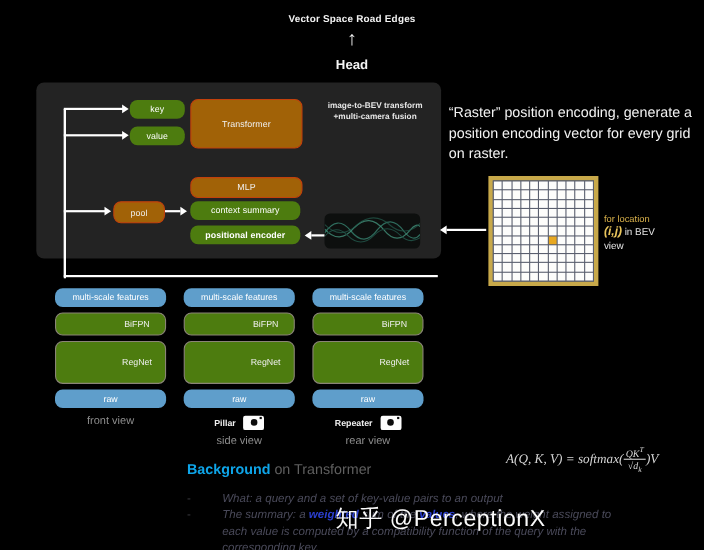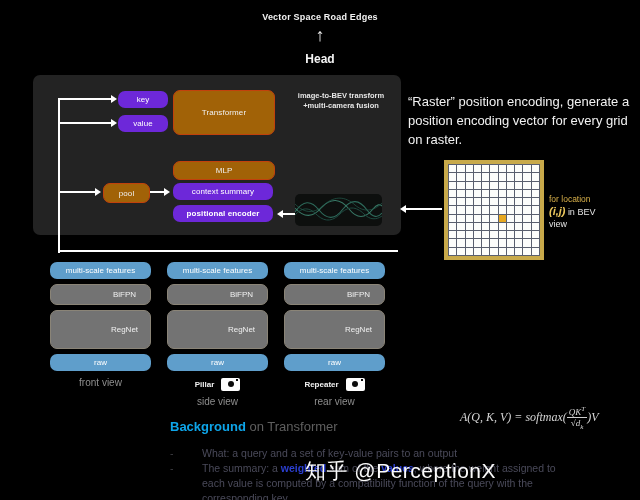--- a/index.html
+++ b/index.html
@@ -29,21 +29,21 @@
     left:33px;top:75px;width:368px;height:160px;
     background:#232323;border-radius:7px;
   }
 
   .node{
     position:absolute;border-radius:7px;
     display:flex;align-items:center;justify-content:center;
     font-size:8px;color:#ffffff;text-align:center;
     letter-spacing:.1px;
   }
-  .node.blue{background:#6d28d9;text-align:right;}
+  .node.blue{background:#4d7c0f;text-align:right;}
   .node.outline{background:#a16207;border:1px solid #c2410c;color:#f0f0f0;}
 
   
   #node-key{left:85px;top:16px;width:50px;height:17px;}
   #node-value{left:85px;top:40px;width:50px;height:17px;}
   #node-transformer{left:140px;top:15px;width:100px;height:43px;}
   #node-query{left:140px;top:64px;width:100px;height:17px;}
   #node-mlp{left:140px;top:86px;width:100px;height:17px;}
   #node-pool{left:70px;top:108px;width:45px;height:18px;}
   #node-context-summary{left:140px;top:108px;width:100px;height:17px;}
@@ -108,21 +108,21 @@
   #col-0{left:50px;top:262px;}
   #col-1{left:167px;top:262px;}
   #col-2{left:284px;top:262px;}
 
   .col .blue-bar{
     height:17px;background:#5f9ecb;border-radius:7px;
     display:flex;align-items:center;justify-content:center;
     font-size:8px;color:#fff;margin-bottom:5px;
   }
   .col .out-bar{
-    background:#737373;border:1px solid #8a8477;border-radius:7px;
+    background:#4d7c0f;border:1px solid #8a8477;border-radius:7px;
     display:flex;align-items:center;justify-content:center;
     font-size:8px;color:#f0f0f0;margin-bottom:5px;box-sizing:border-box;padding-left:48px;
   }
   .col .bifpn{height:21px;}
   .col .regnet{height:39px;}
   .col .raw{height:17px;background:#5f9ecb;border-radius:7px;
     display:flex;align-items:center;justify-content:center;
     font-size:8px;color:#fff;margin-bottom:6px;}
 
   .camrow{display:flex;align-items:center;justify-content:center;gap:7px;height:14px;}
@@ -160,21 +160,21 @@
     left:170px;top:419px;font-size:13px;color:#5f5f5f;
   }
   #bg-heading b{color:#0ea5e9;font-weight:bold;text-align:center;}
 
   #bullets{
     left:170px;top:446px;width:400px;
     font-size:10.5px;line-height:15px;color:#4a4a5a;
   }
   #bullets .row{display:flex;gap:0;}
   #bullets .dash{width:32px;color:#3f3f45;}
-  #bullets .btxt{flex:1;}
+  #bullets .btxt{flex:1;font-style:italic;}
   #bullets b.weighted{color:#2b3fd0;font-weight:bold;}
   #bullets b.values{color:#2b3fd0;font-weight:bold;}
 
   #watermark{
     left:305px;top:457px;
     font-size:21px;color:#fafafa;letter-spacing:.5px;
     white-space:nowrap;
   }
 </style>
 </head>

